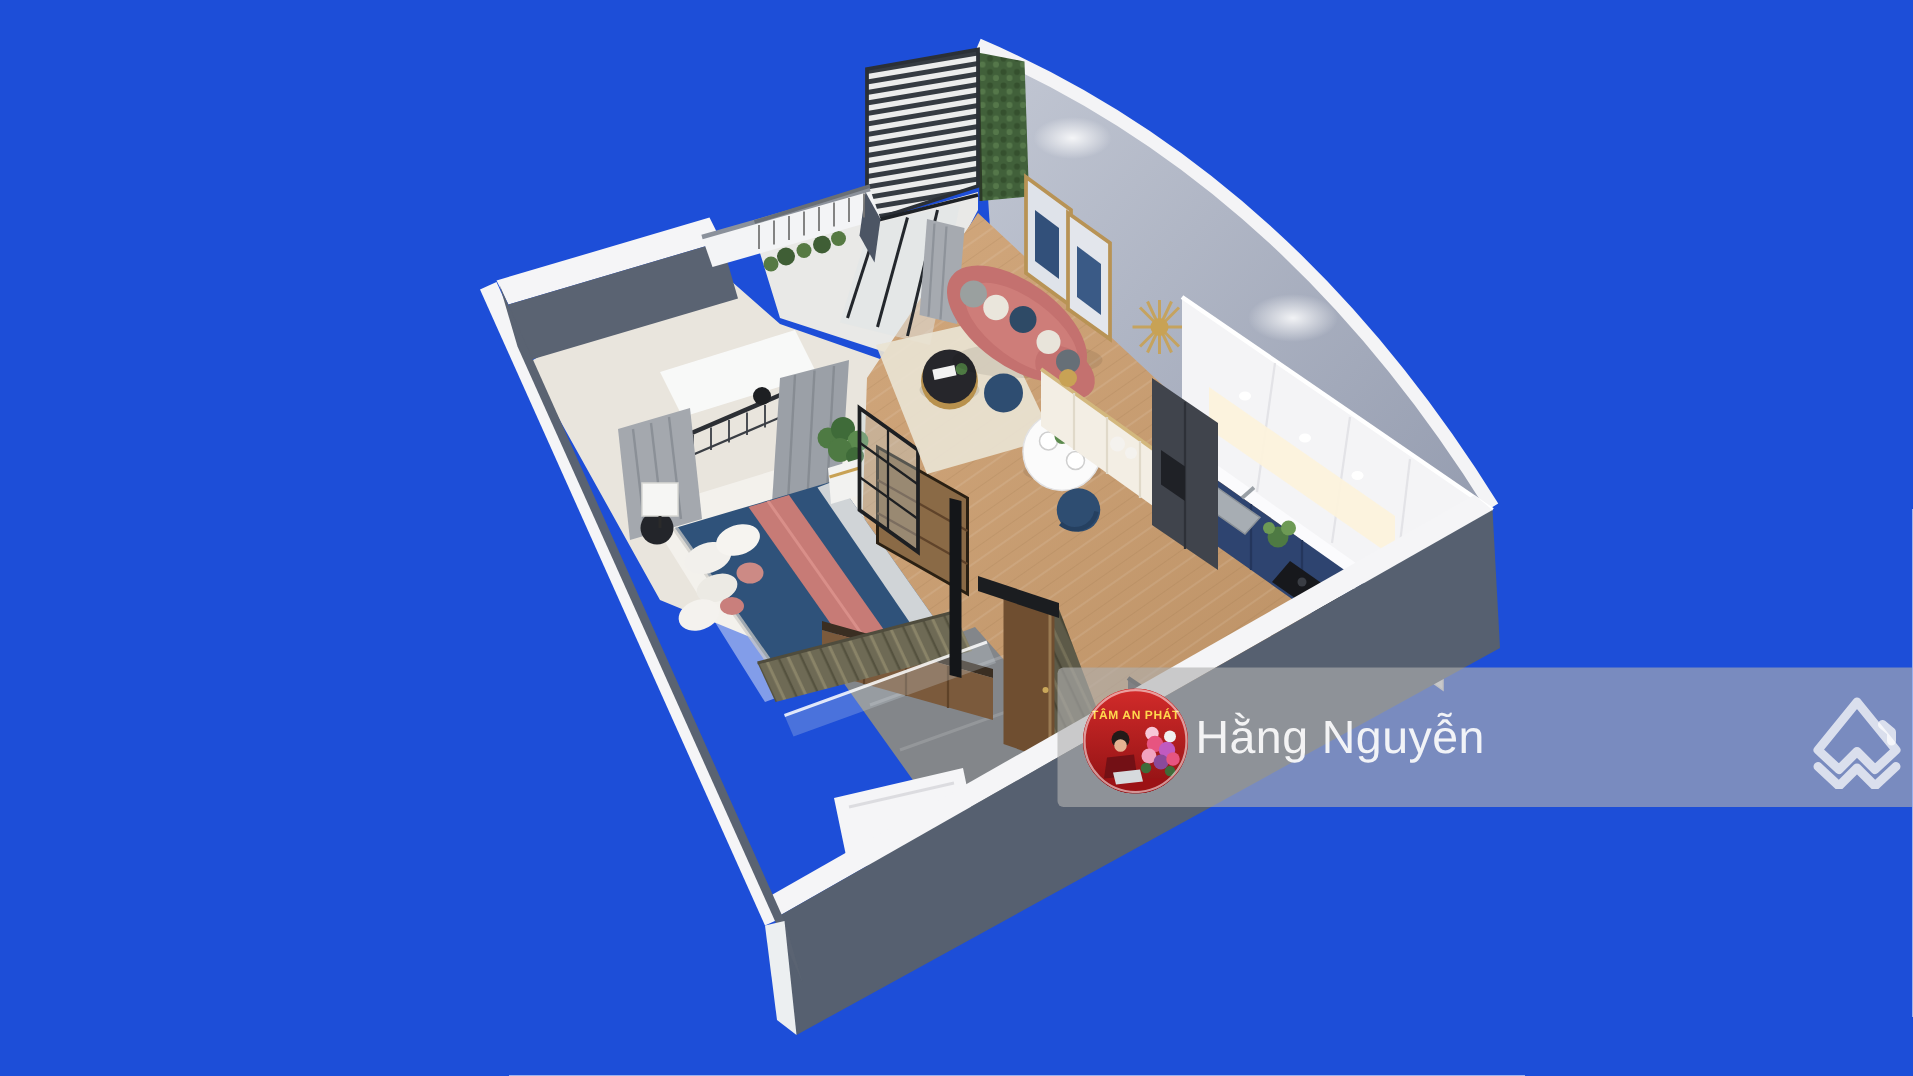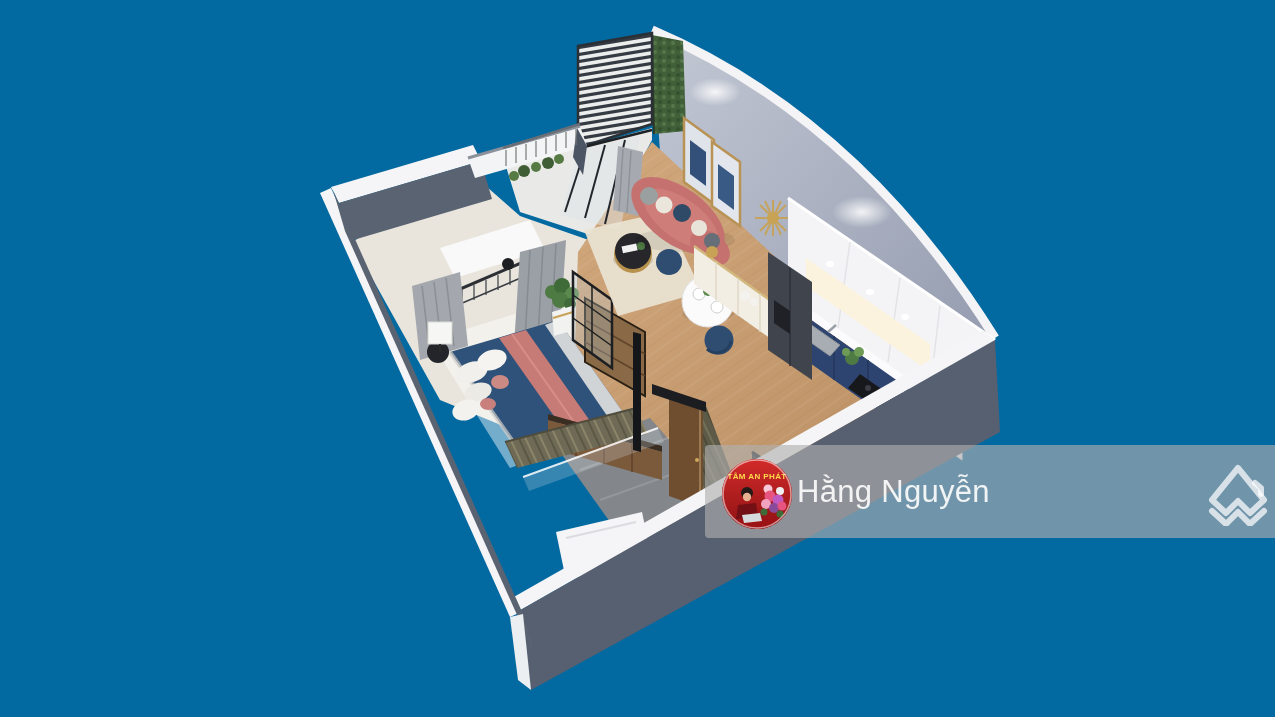--- a/index.html
+++ b/index.html
@@ -1,16 +1,16 @@
 <!DOCTYPE html>
 <html><head>
 <meta charset="utf-8">
 <style>
   html,body{margin:0;padding:0;background:#ffffff;}
-  .stage{position:relative;width:1275px;height:717px;background:#0369a1;overflow:hidden;
+  .stage{position:relative;width:1275px;height:717px;background:#1d4ed8;overflow:hidden;
          font-family:"Liberation Sans", sans-serif;}
   .plan-svg{position:absolute;left:0;top:0;}
   .wm-band{position:absolute;left:705px;top:445px;width:570px;height:93px;
            border-radius:4px 0 0 4px;}
   .wm-name{position:absolute;left:797px;top:474px;font-size:31px;font-weight:normal;
            letter-spacing:.3px;color:rgba(251,251,251,.93);white-space:nowrap;}
   .wm-avatar{position:absolute;left:722px;top:459px;width:70px;height:70px;}
   .wm-logo{position:absolute;left:1206px;top:462px;width:64px;height:64px;}
 </style>
 </head>

